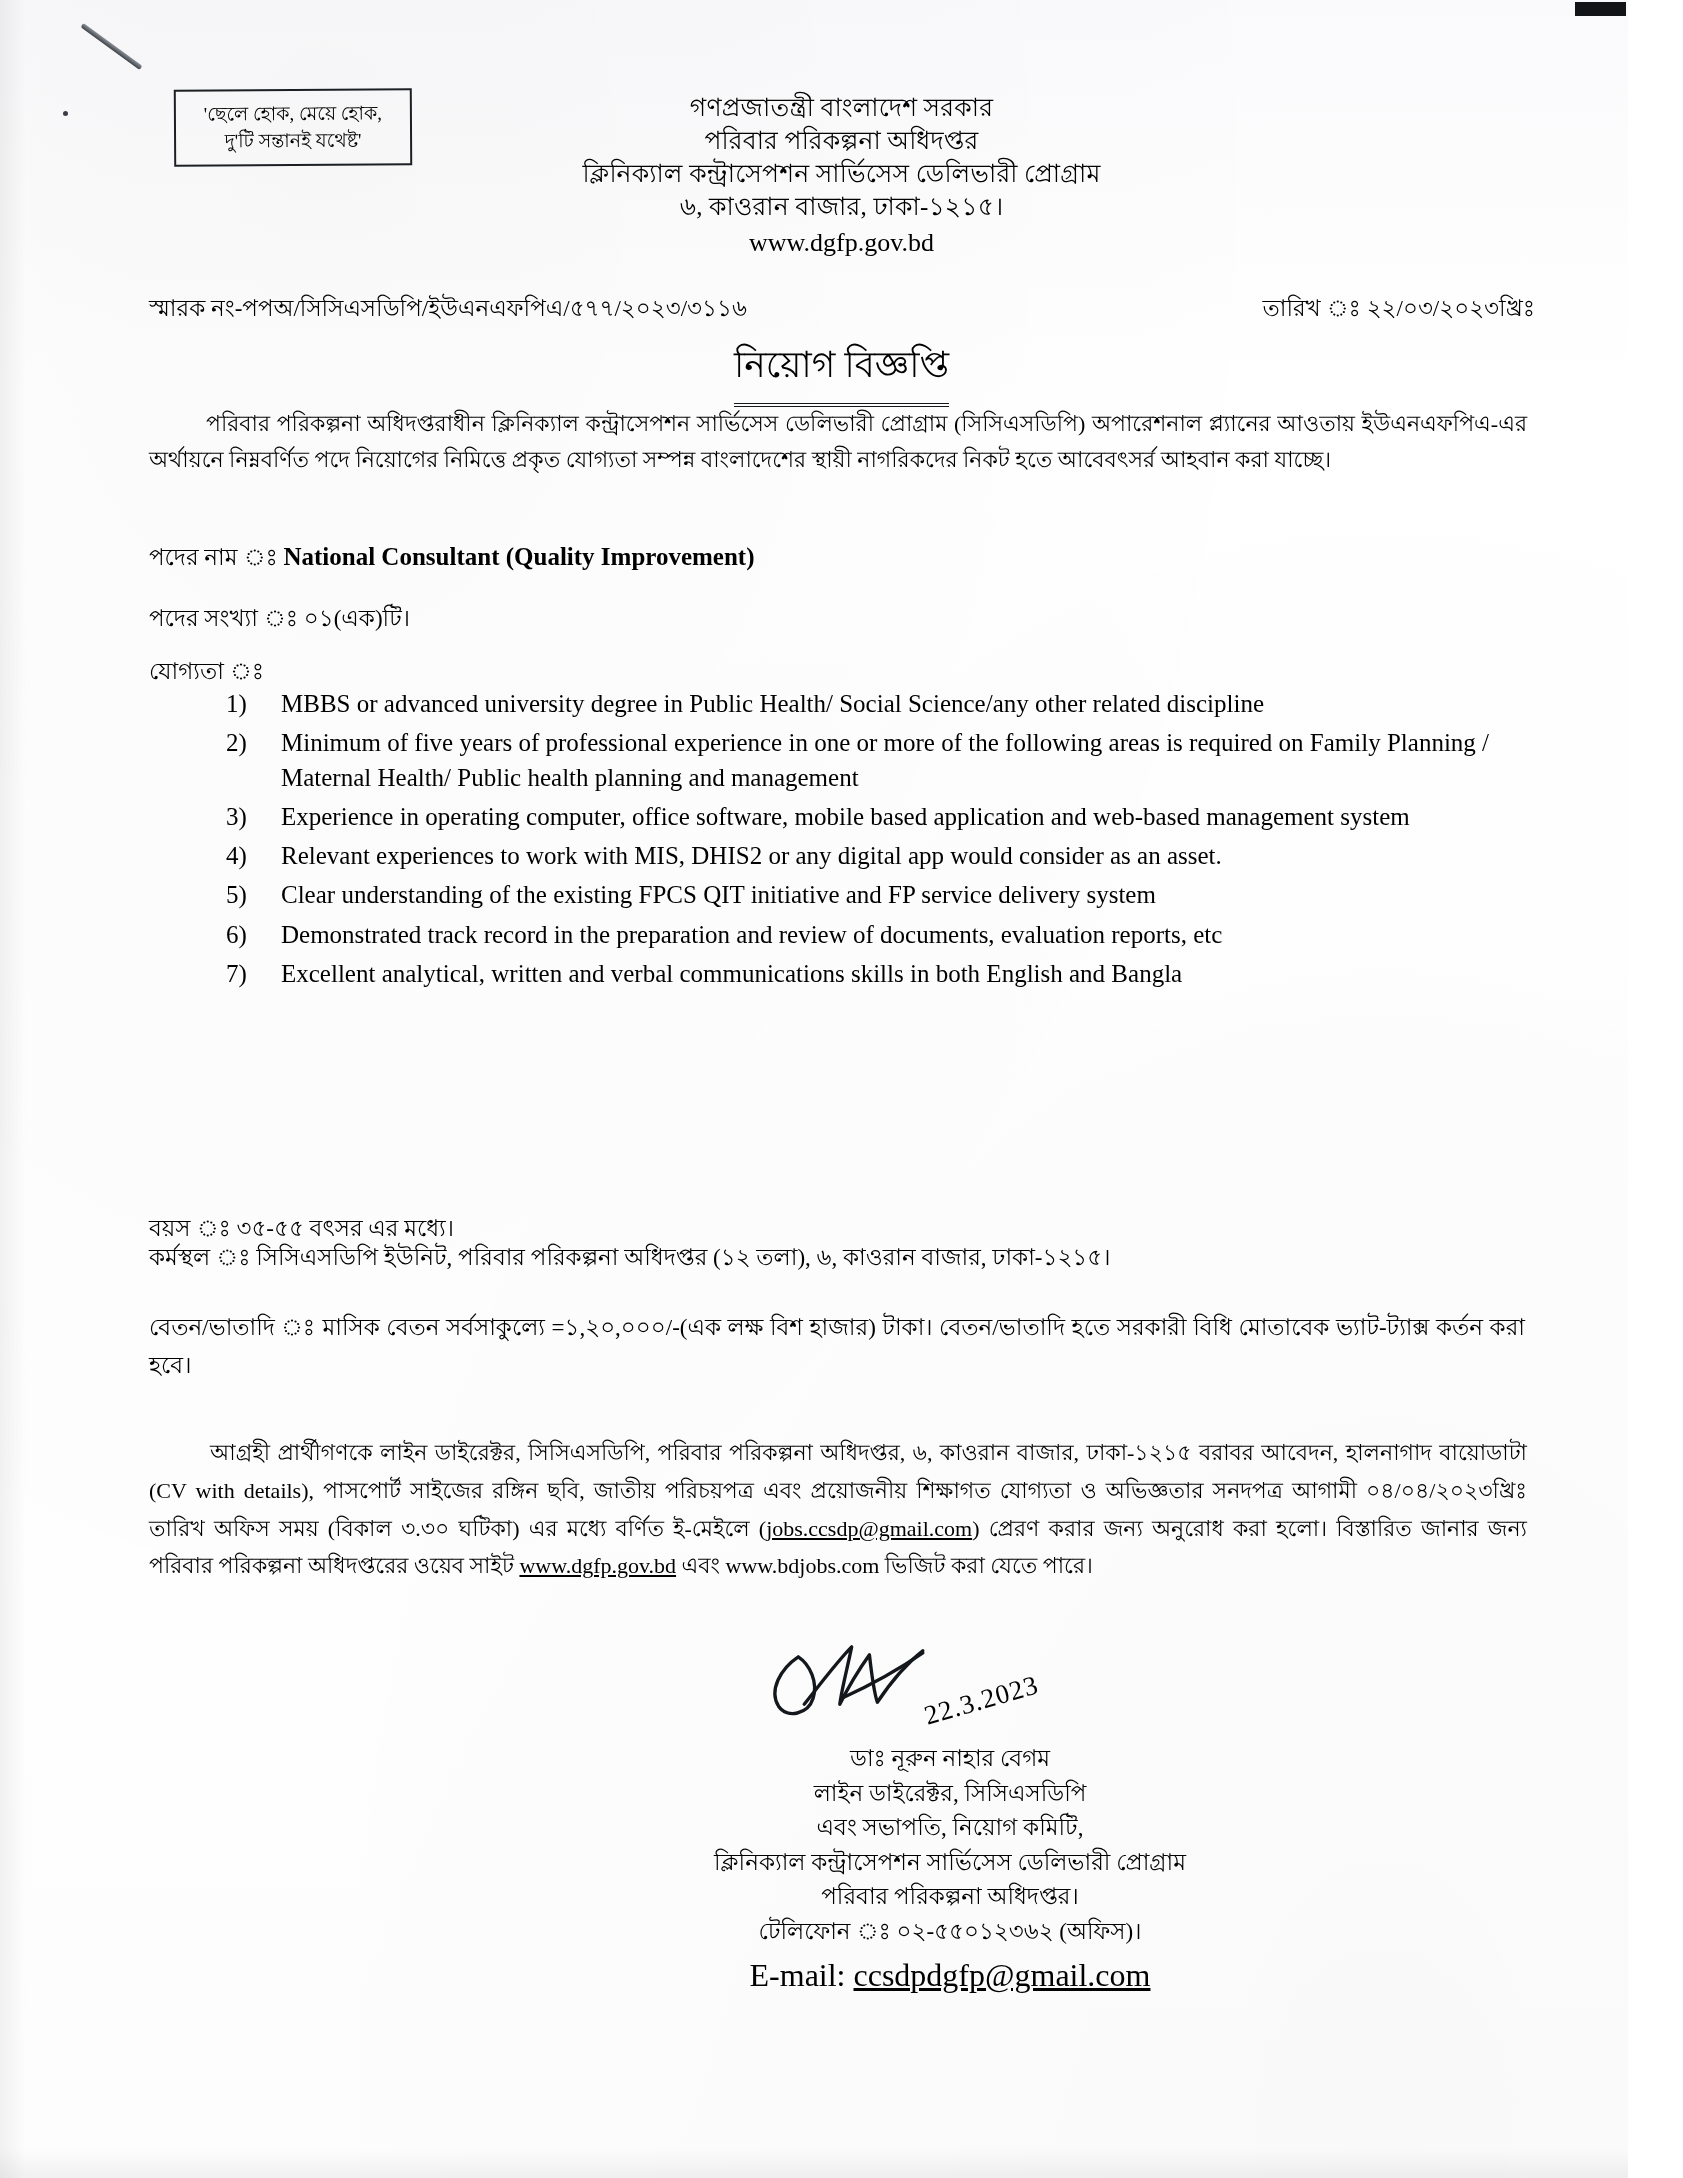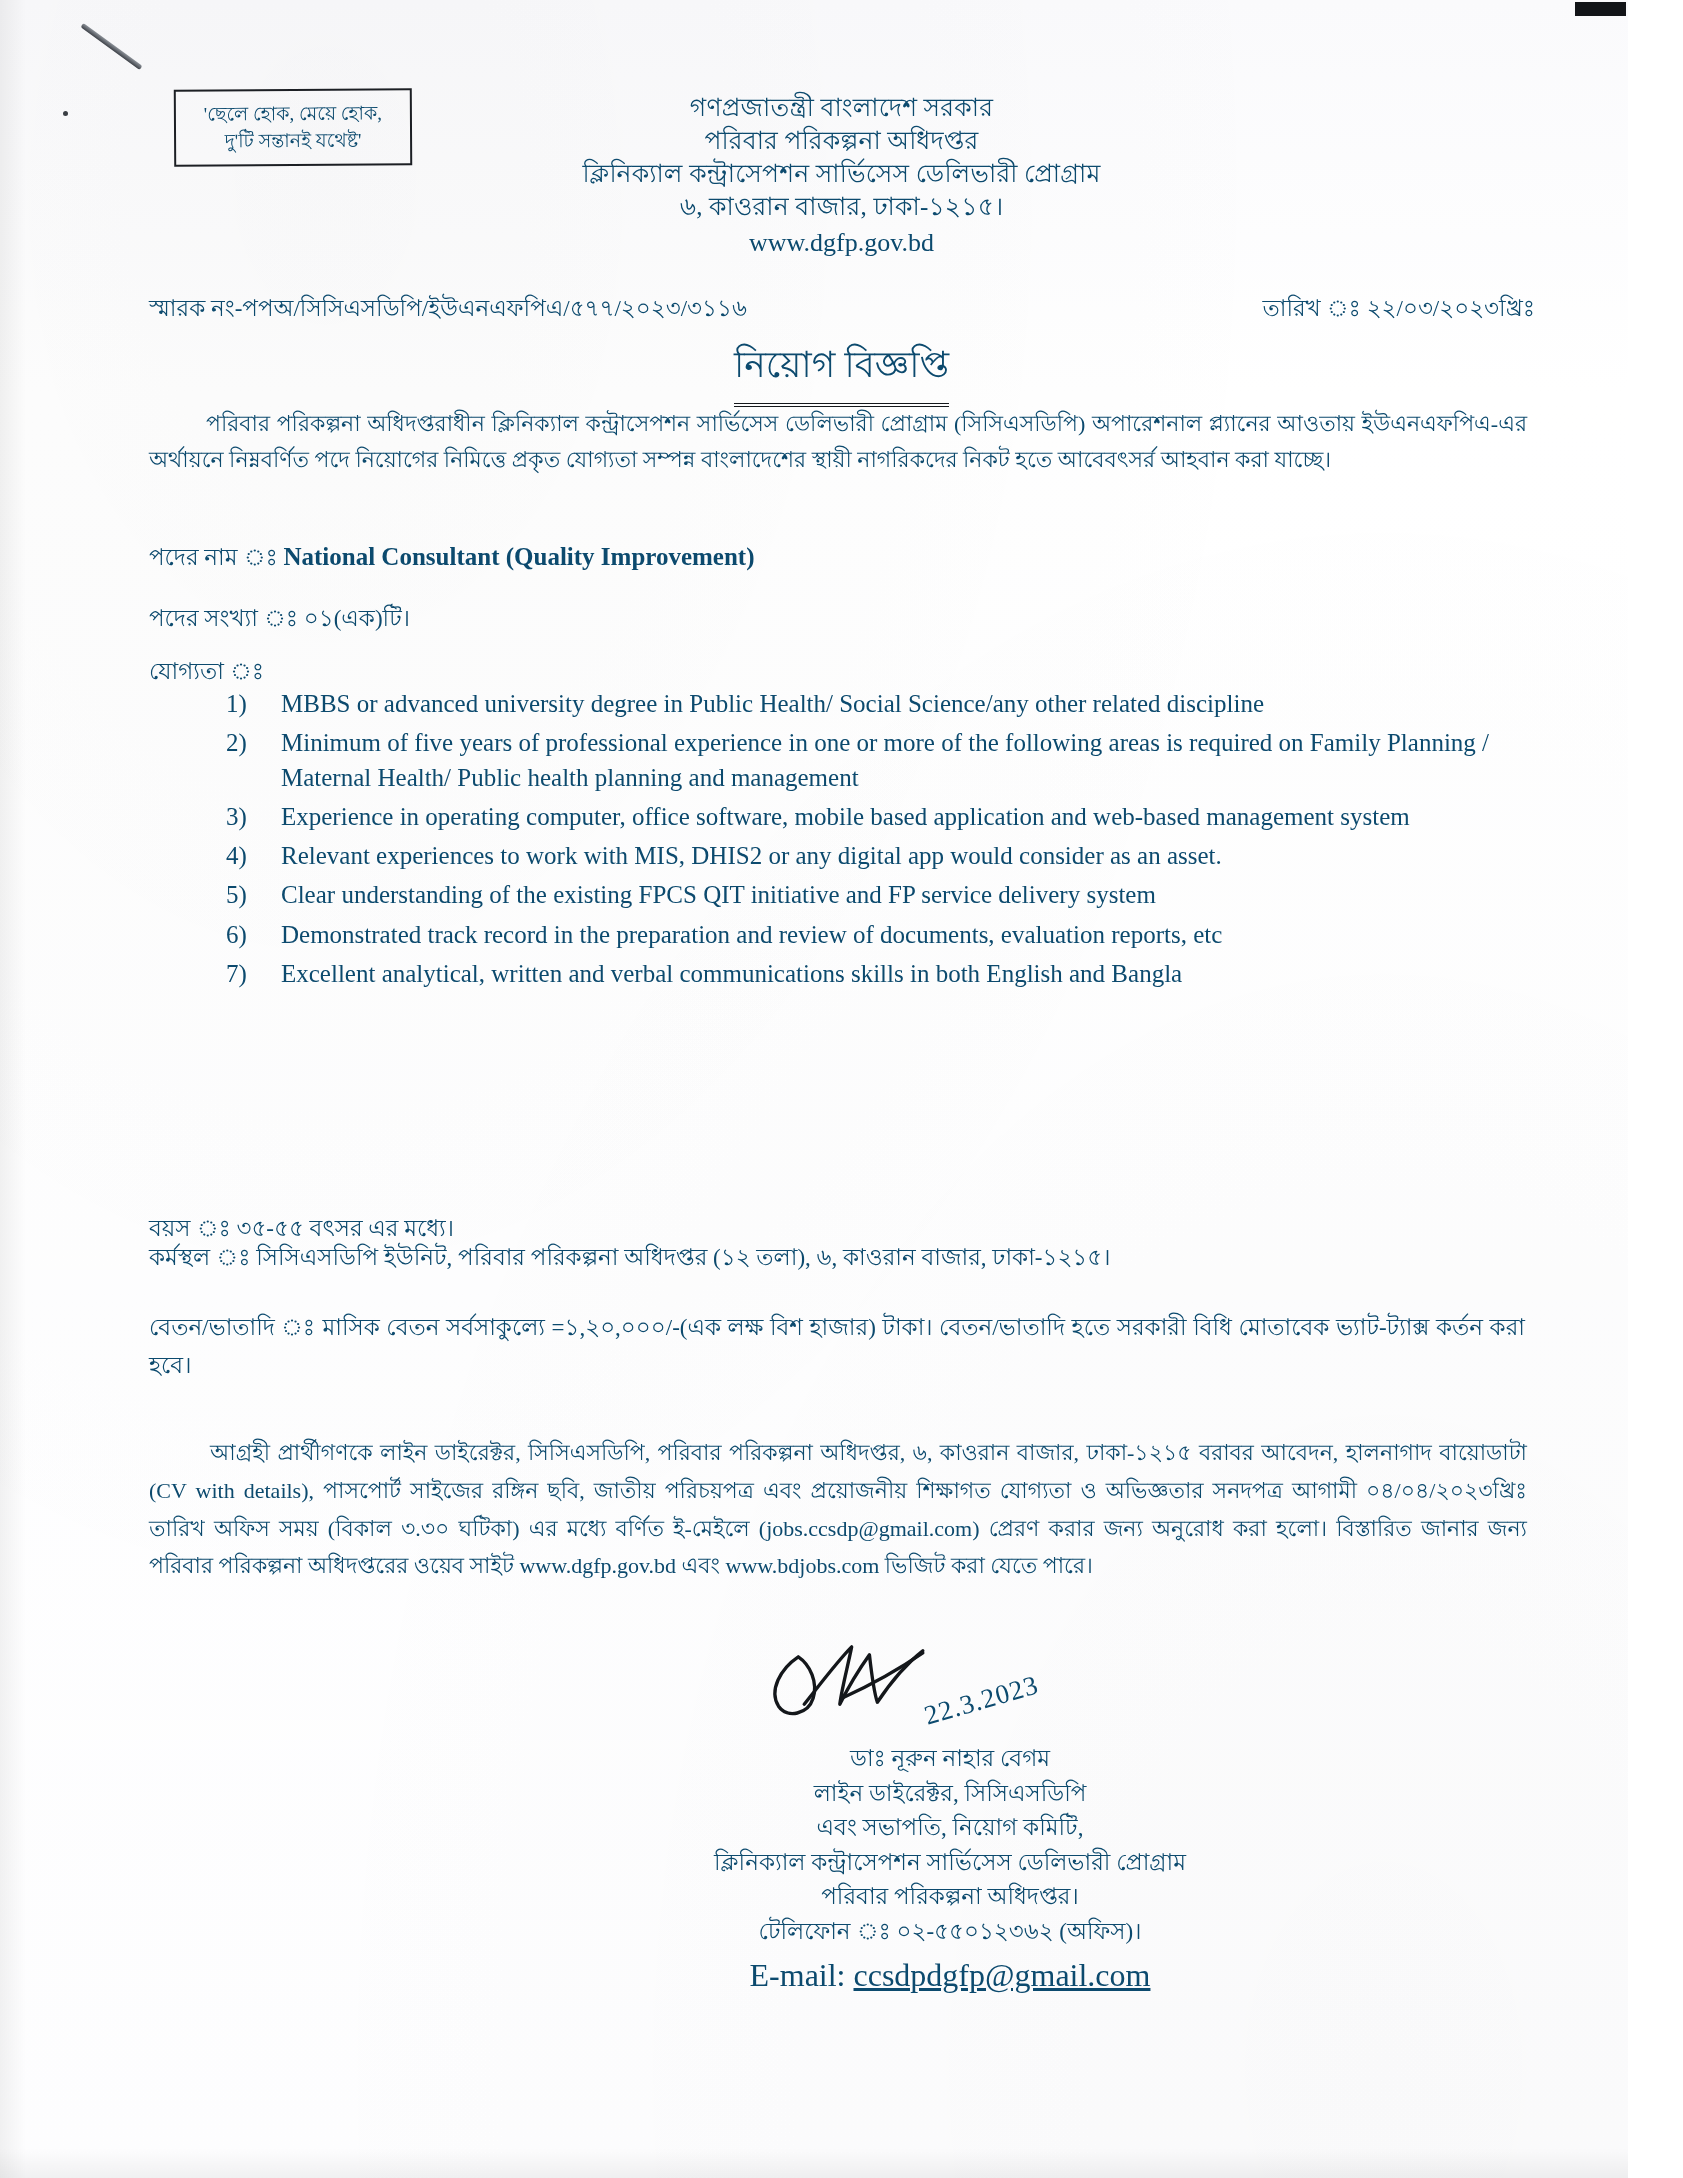--- a/index.html
+++ b/index.html
@@ -7,21 +7,21 @@
     padding: 0;
     background: #ffffff;
   }
   .page {
     position: relative;
     width: 1628px;
     height: 2178px;
     background: #ffffff;
     overflow: hidden;
     font-family: "Liberation Serif", serif;
-    color: #0c4a6e;
+    color: #000000;
   }
 
   
   .scan-tint {
     position: absolute;
     inset: 0;
     background:
       radial-gradient(ellipse at 20% 8%, rgba(0,0,0,0.018), rgba(0,0,0,0) 55%),
       radial-gradient(ellipse at 85% 95%, rgba(0,0,0,0.015), rgba(0,0,0,0) 60%),
       linear-gradient(180deg, rgba(250,250,252,1) 0%, rgba(255,255,255,1) 18%, rgba(253,253,254,1) 100%);
@@ -203,21 +203,21 @@
     position: absolute;
     left: 149px;
     top: 1434px;
     width: 1378px;
     font-size: 22px;
     line-height: 1.72;
     text-align: justify;
     text-indent: 61px;
   }
   .latin { font-family: "Liberation Serif", serif; }
-  .ul { }
+  .ul { text-decoration: underline; }
 
   
   .sig-wrap {
     position: absolute;
     left: 693px;
     top: 1639px;
     width: 515px;
     text-align: center;
   }
   .sig-graphic {

